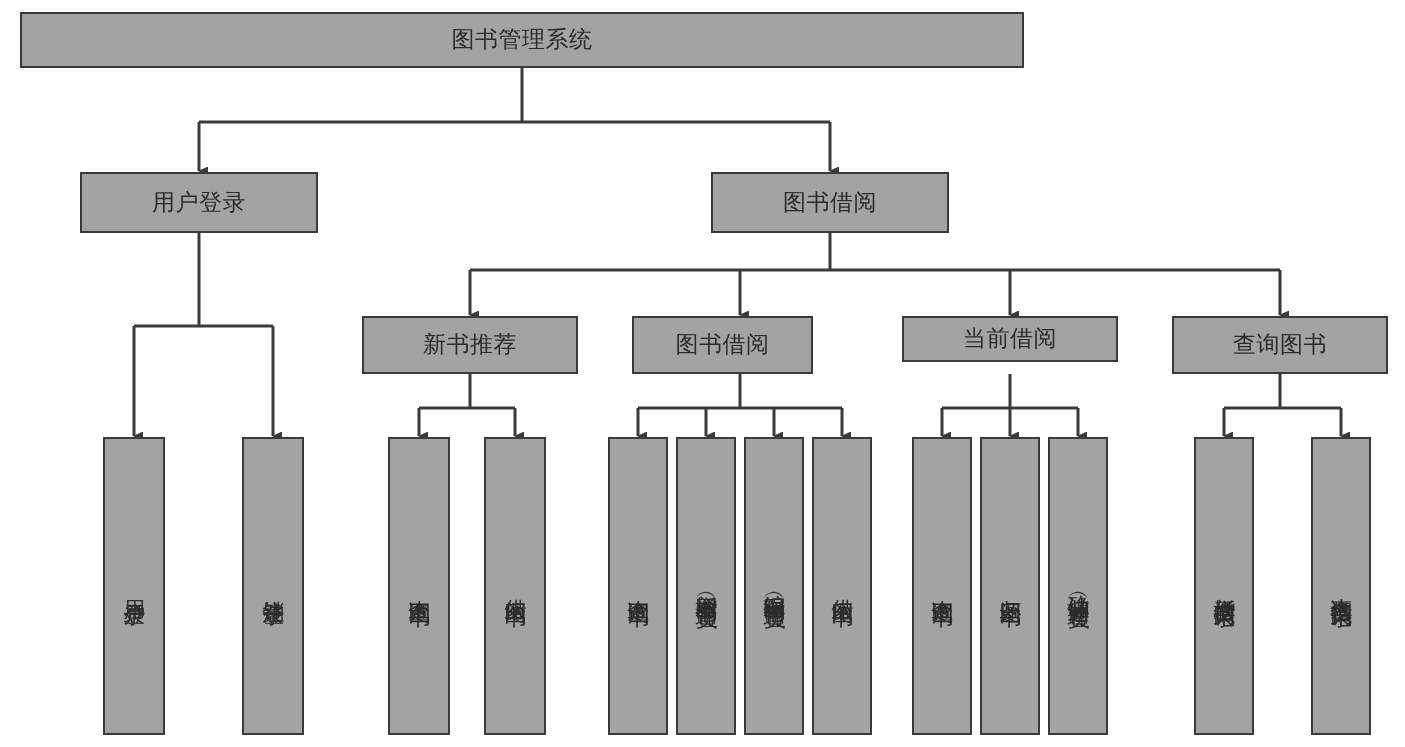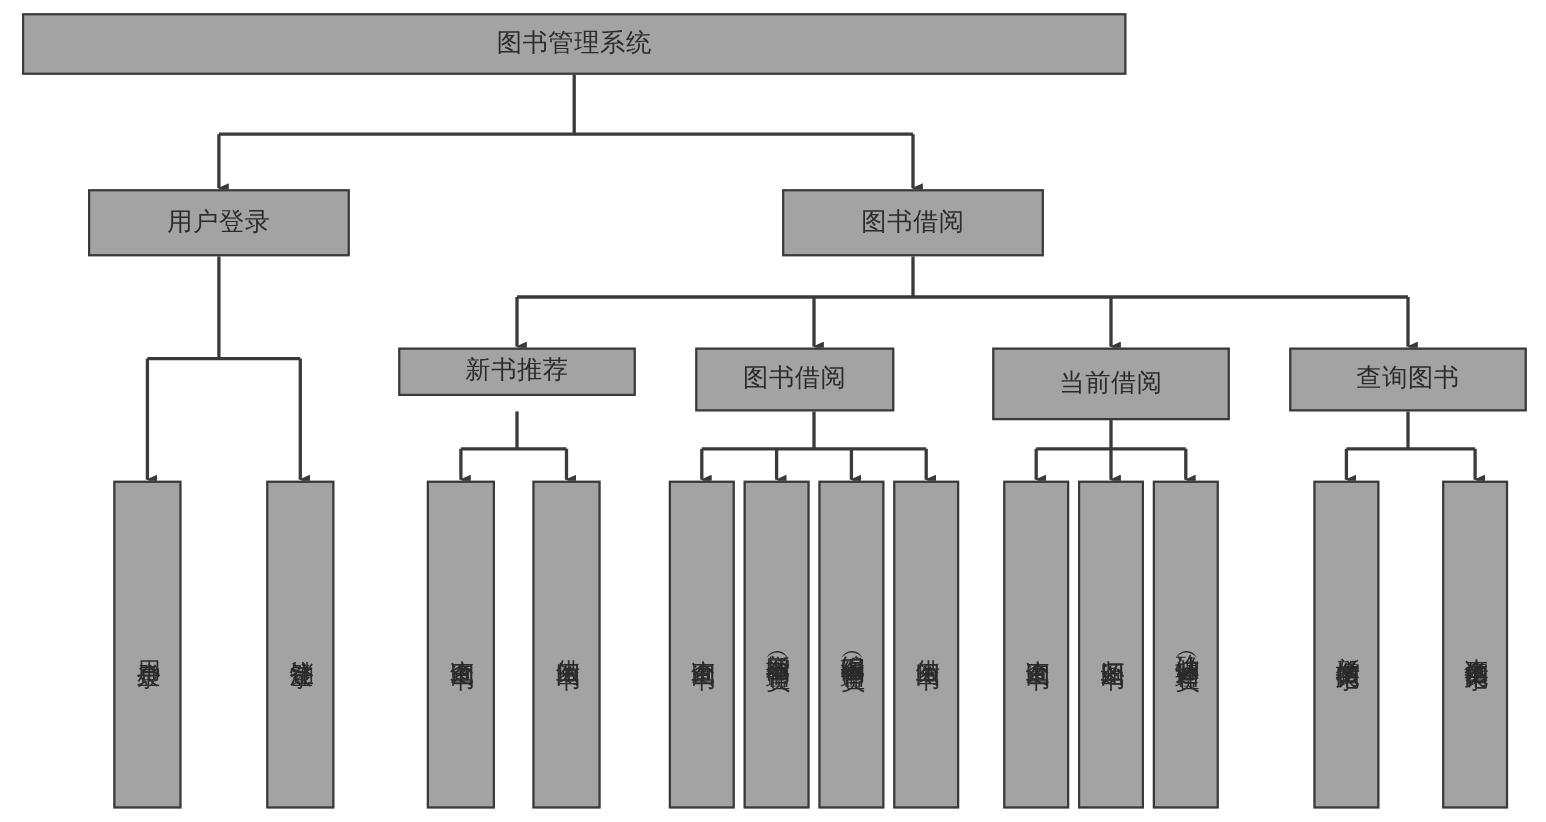--- a/index.html
+++ b/index.html
@@ -113,27 +113,27 @@
   <div id="nodes-layer">
       <div class="node-box" style="left: 20px; top: 12px; width: 1004px; height: 56px;">
         <span class="node-label-h">图书管理系统</span>
       </div>
       <div class="node-box" style="left: 80px; top: 172px; width: 238px; height: 61px;">
         <span class="node-label-h">用户登录</span>
       </div>
       <div class="node-box" style="left: 711px; top: 172px; width: 238px; height: 61px;">
         <span class="node-label-h">图书借阅</span>
       </div>
-      <div class="node-box" style="left: 362px; top: 316px; width: 216px; height: 44px;">
+      <div class="node-box" style="left: 362px; top: 316px; width: 216px; height: 58px;">
         <span class="node-label-h">新书推荐</span>
       </div>
       <div class="node-box" style="left: 632px; top: 316px; width: 181px; height: 58px;">
         <span class="node-label-h">图书借阅</span>
       </div>
-      <div class="node-box" style="left: 902px; top: 316px; width: 216px; height: 66px;">
+      <div class="node-box" style="left: 902px; top: 316px; width: 216px; height: 46px;">
         <span class="node-label-h">当前借阅</span>
       </div>
       <div class="node-box" style="left: 1172px; top: 316px; width: 216px; height: 58px;">
         <span class="node-label-h">查询图书</span>
       </div>
       <div class="node-box" style="left: 103px; top: 437px; width: 62px; height: 298px;">
         <span class="node-label-v">用户登录</span>
       </div>
       <div class="node-box" style="left: 242px; top: 437px; width: 62px; height: 298px;">
         <span class="node-label-v">注销登录</span>

